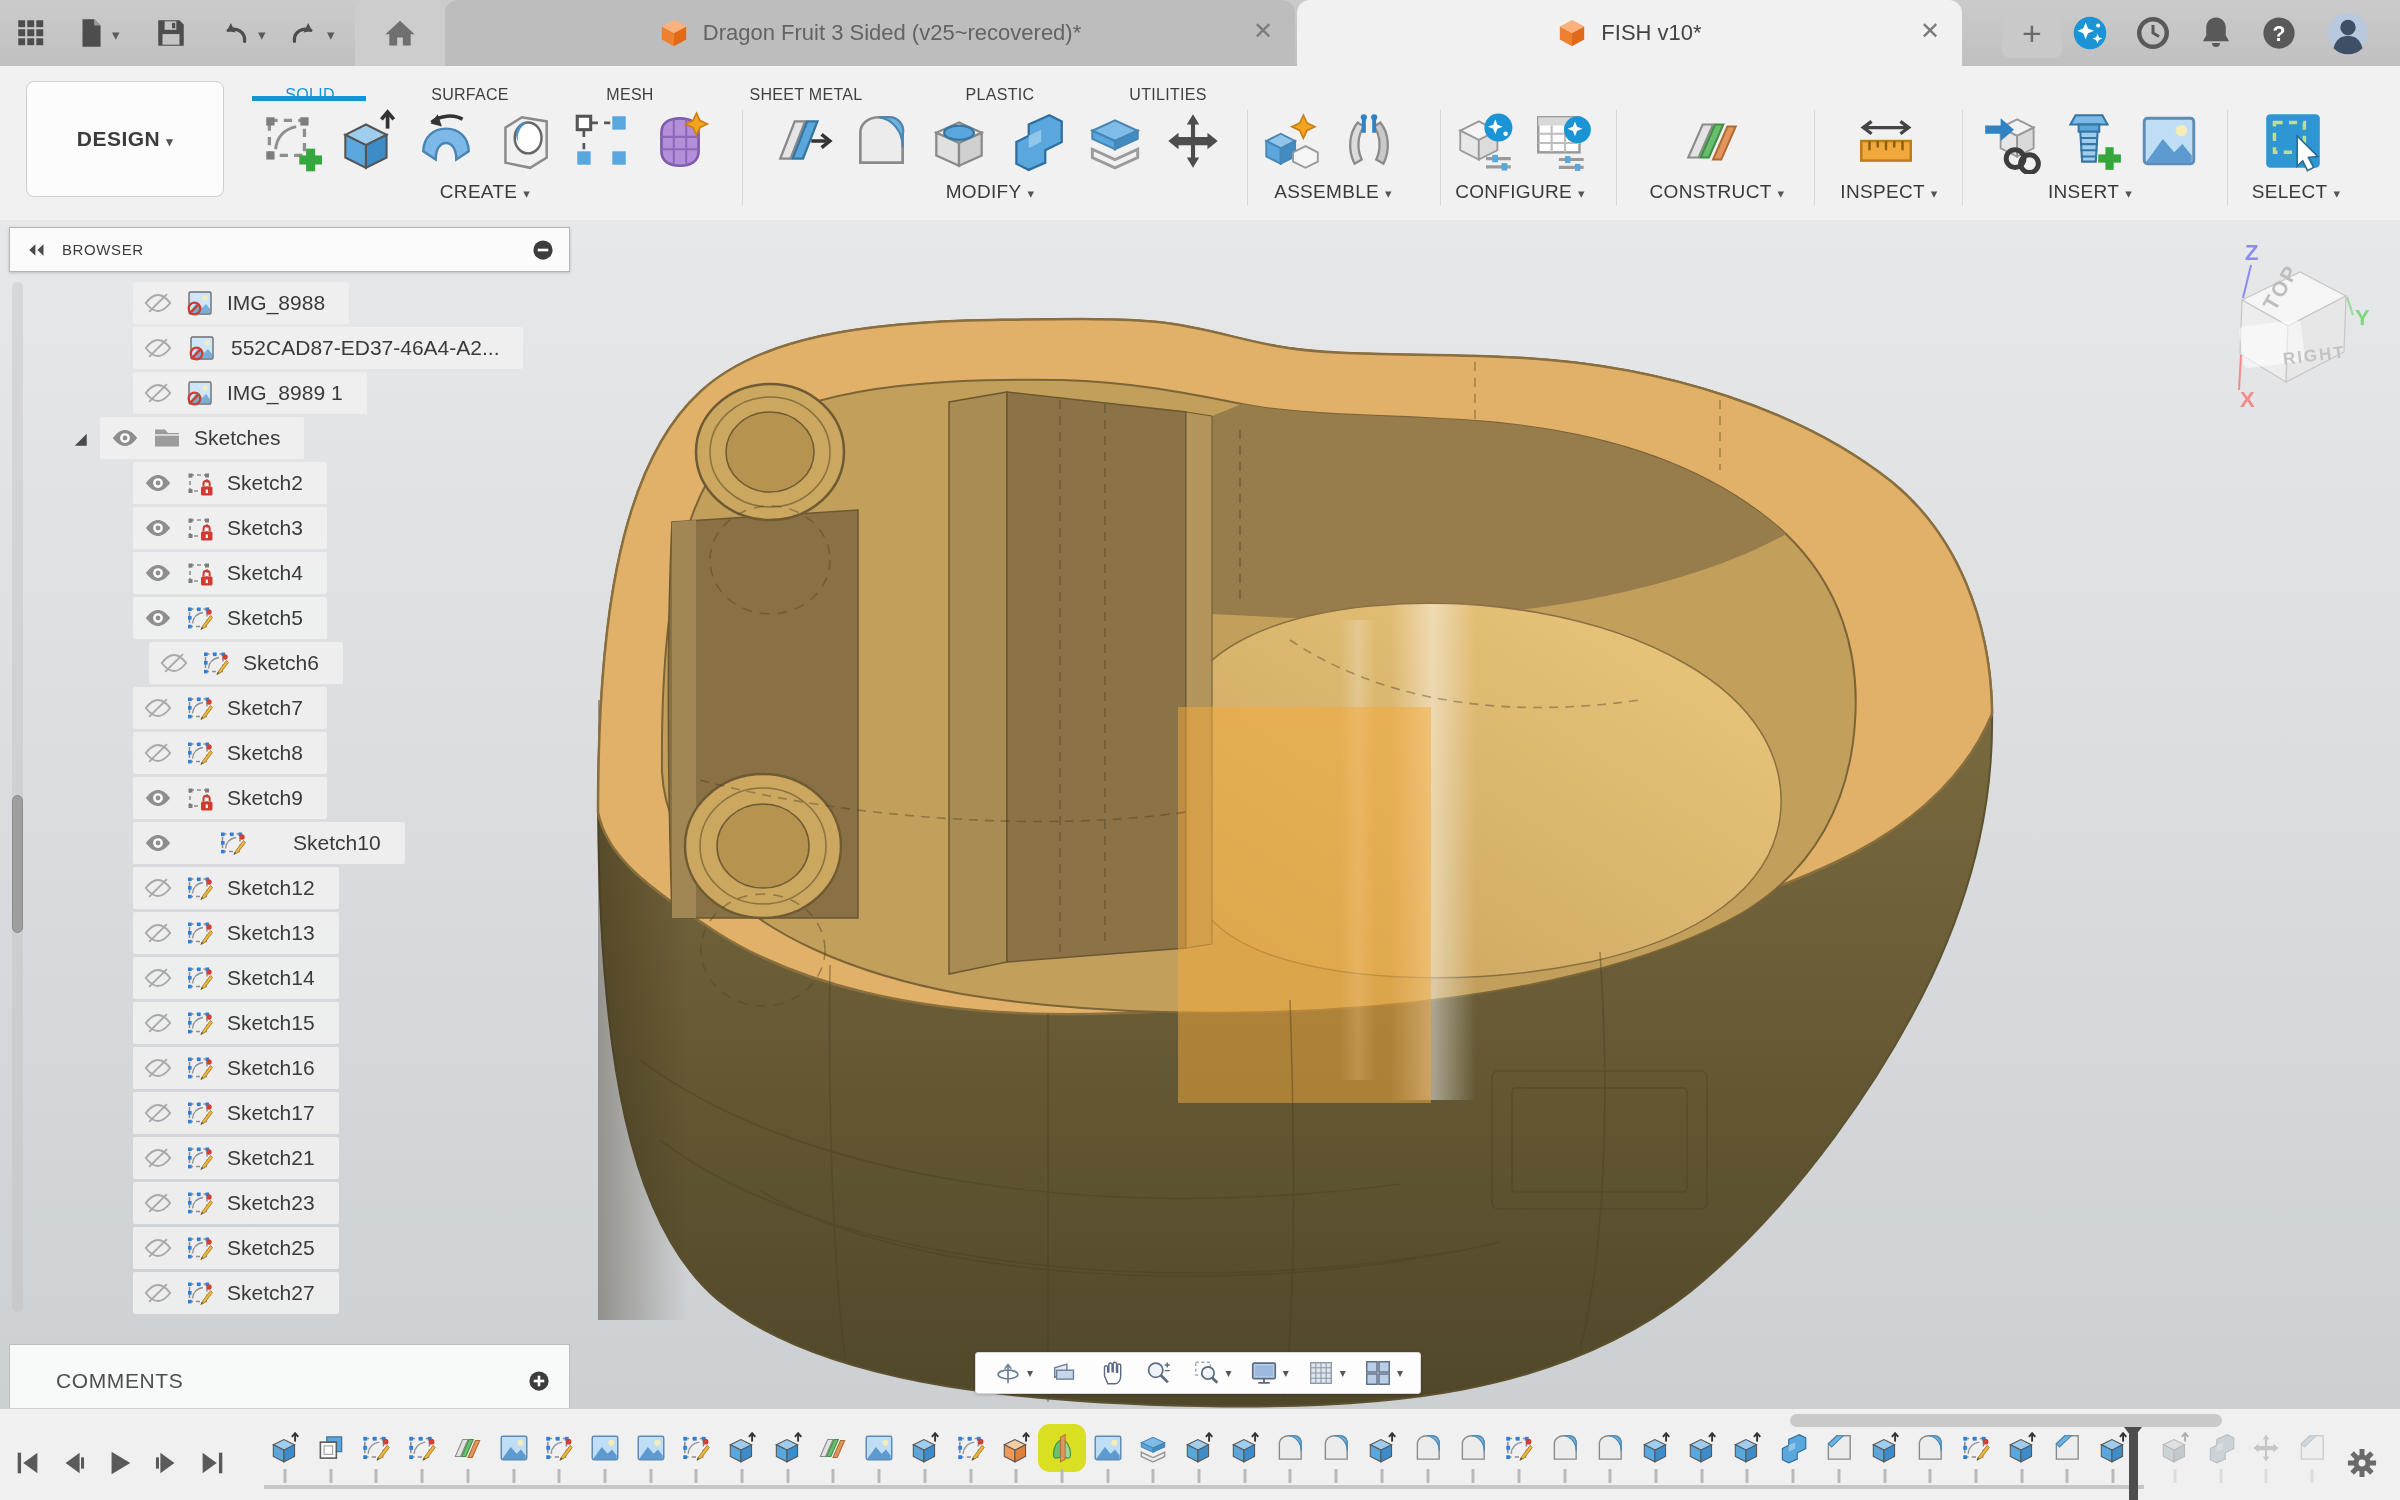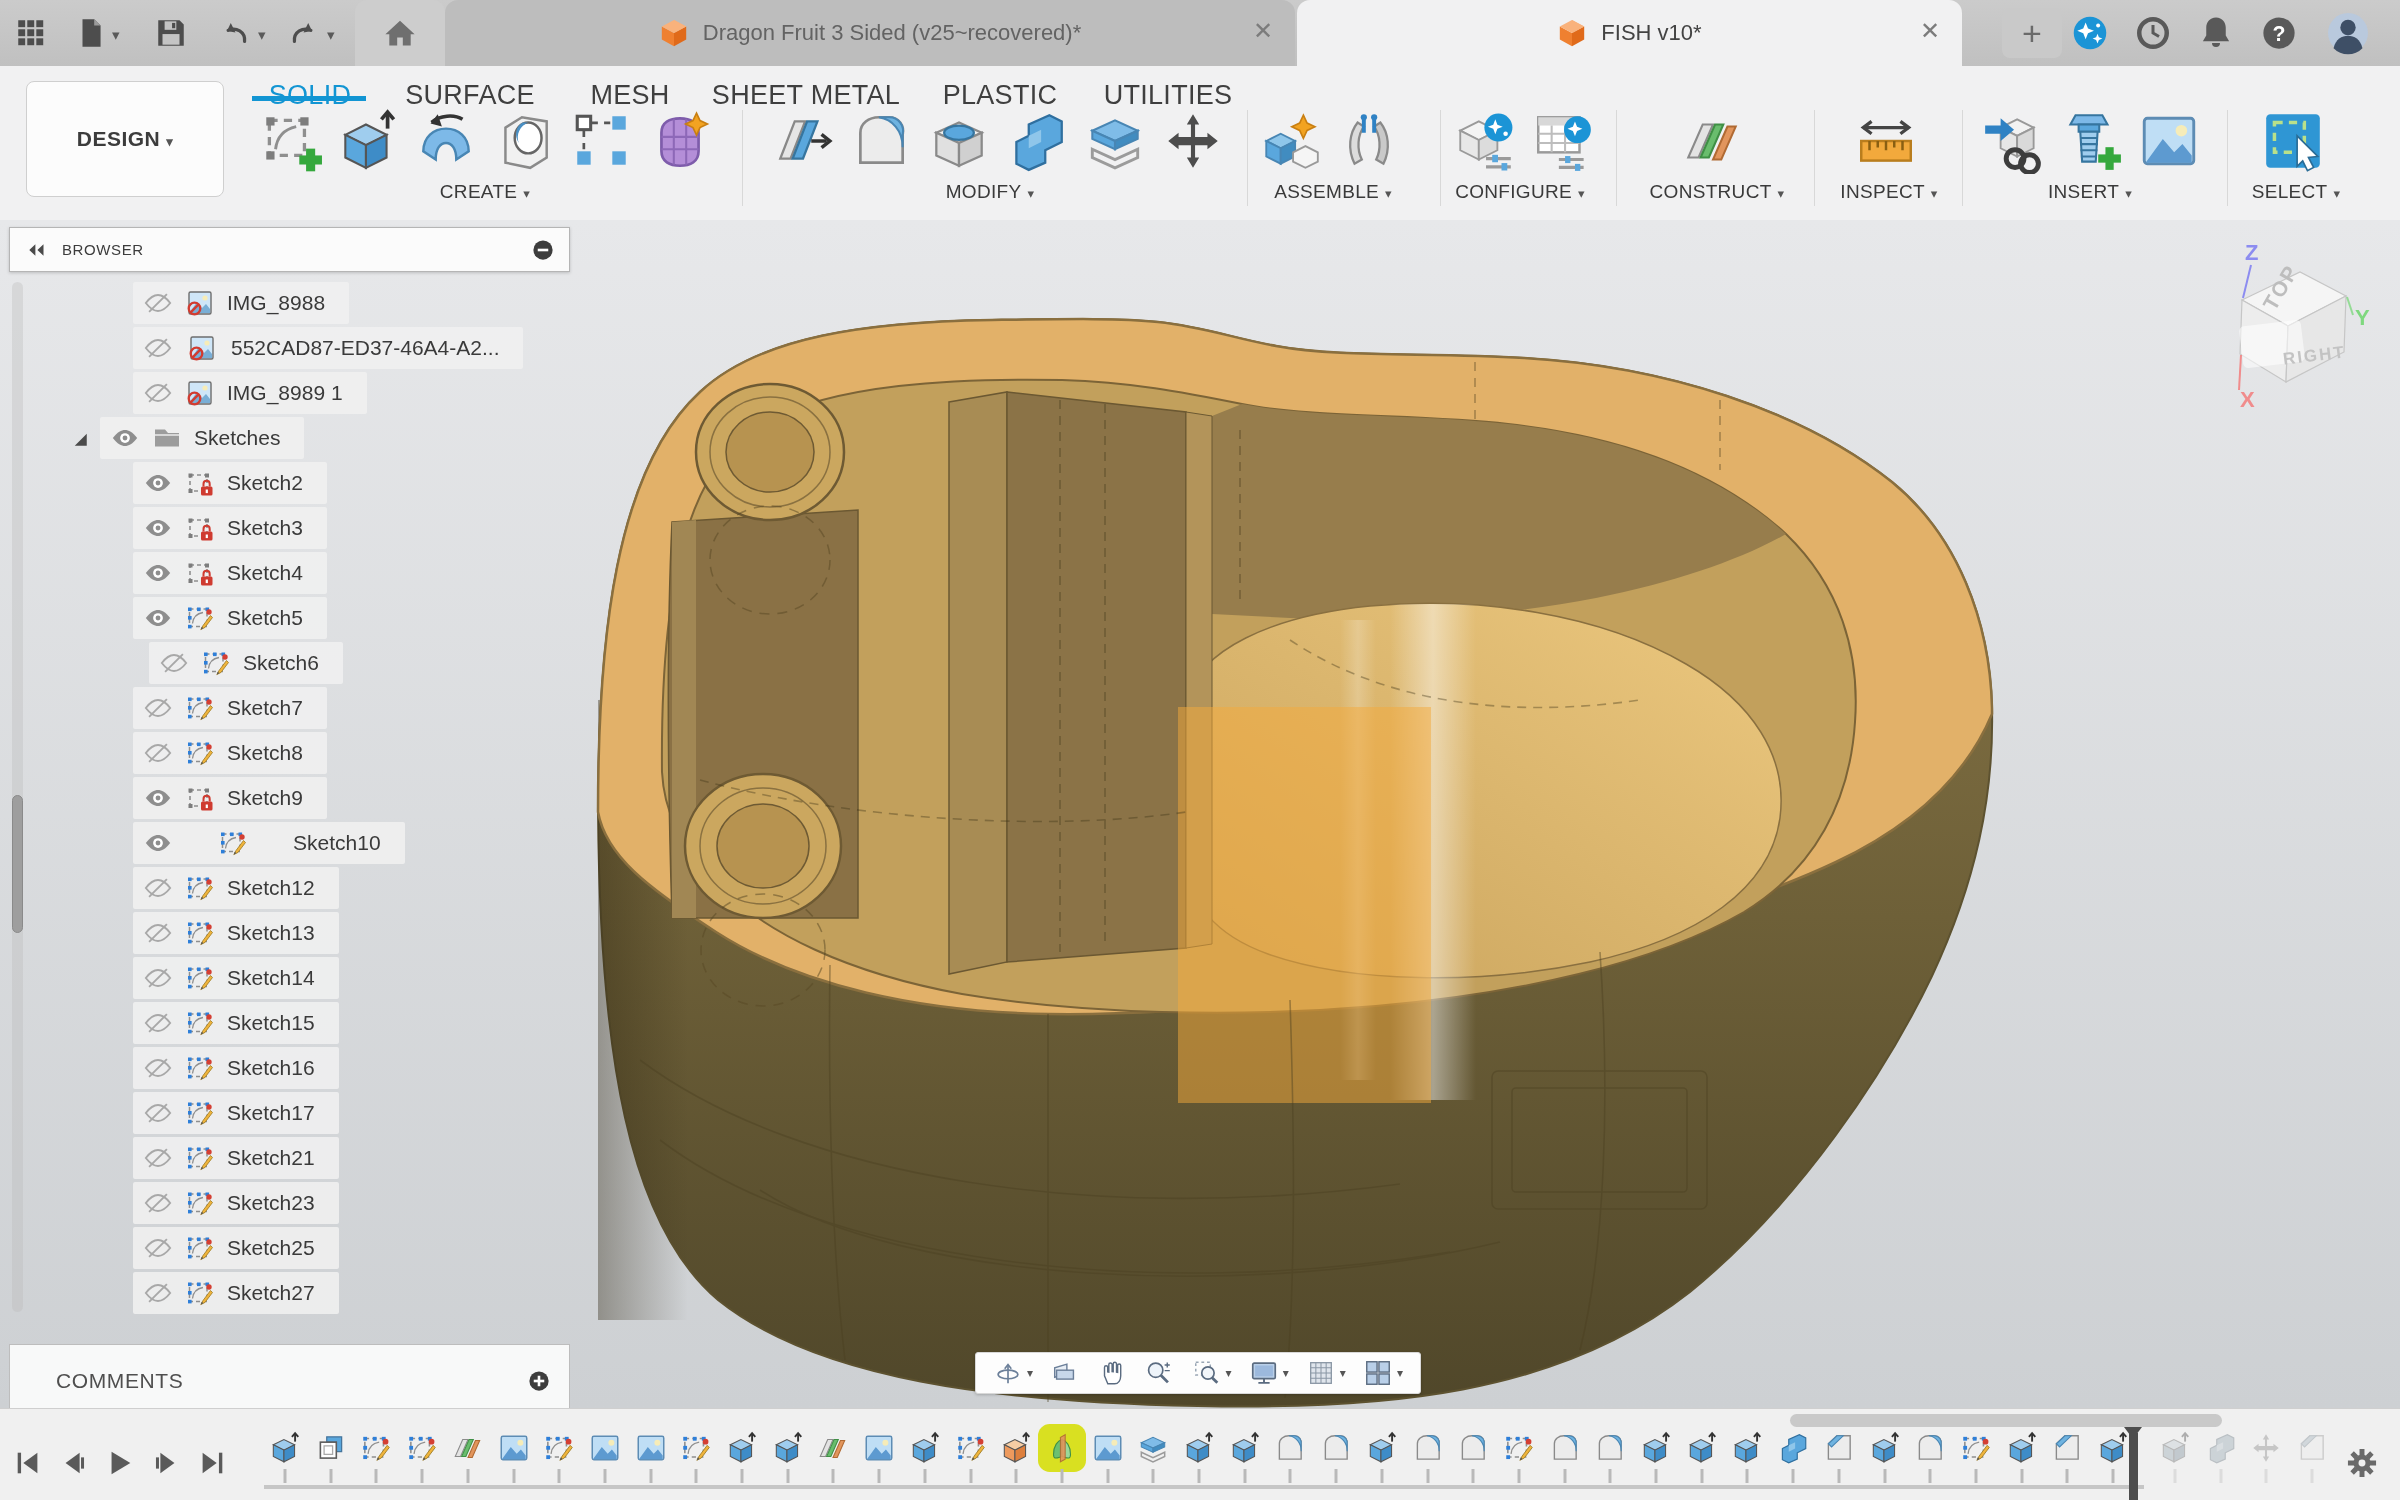--- a/index.html
+++ b/index.html
@@ -21,22 +21,22 @@
   #doctab-1{left:1297px;width:665px;background:#f1f1f2;color:#434343}
   .tabclose{background:none;border:0;font-size:24px;color:#7c7c7c;position:absolute;right:22px;top:17px;padding:0}
   .cubeicon{width:30px;height:30px;flex:0 0 auto}
   #plus-tab{position:absolute;left:2002px;top:8px;width:60px;height:50px;background:#c9c9c9;
             border:0;border-radius:8px;font-size:34px;color:#6a6a6a;line-height:1}
   .rightbtn{position:absolute;top:11px;width:44px;height:44px;background:none;border:0;padding:2px}
 
   
   #ribbon{position:absolute;left:0;top:66px;width:2400px;height:154px;background:#f1f1f2;
           border-bottom:2px solid #d5d5d5}
-  .rtab{position:absolute;top:10px;transform:translateX(-50%);background:none;border:0;
-        font-size:27px;color:#3f3f3f;letter-spacing:.3px;padding:4px 6px}
+  .rtab{position:absolute;top:16px;transform:translateX(-50%);background:none;border:0;
+        font-size:16px;color:#3f3f3f;letter-spacing:.3px;padding:4px 6px}
   .rtab.active{color:#1295d3}
   #rtab-underline{position:absolute;left:252px;top:30px;width:114px;height:5px;background:#1295d3}
   #design-btn{position:absolute;left:26px;top:15px;width:198px;height:116px;background:#fcfcfc;
               border:1.6px solid #cfcfcf;border-radius:8px;font-size:21px;font-weight:bold;
               color:#3c3c3c;letter-spacing:.5px}
   .rg-icons{position:absolute;top:40px;display:flex}
   .tool{width:70px;height:70px;background:none;border:0;padding:2px;margin-right:8px}
   .rg-label{position:absolute;top:114px;transform:translateX(-50%);background:none;border:0;
             font-size:19px;color:#3a3a3a;letter-spacing:.3px;white-space:nowrap}
   .rg-label .caret,#design-btn .caret{font-size:13px;color:#555;margin-left:6px}

